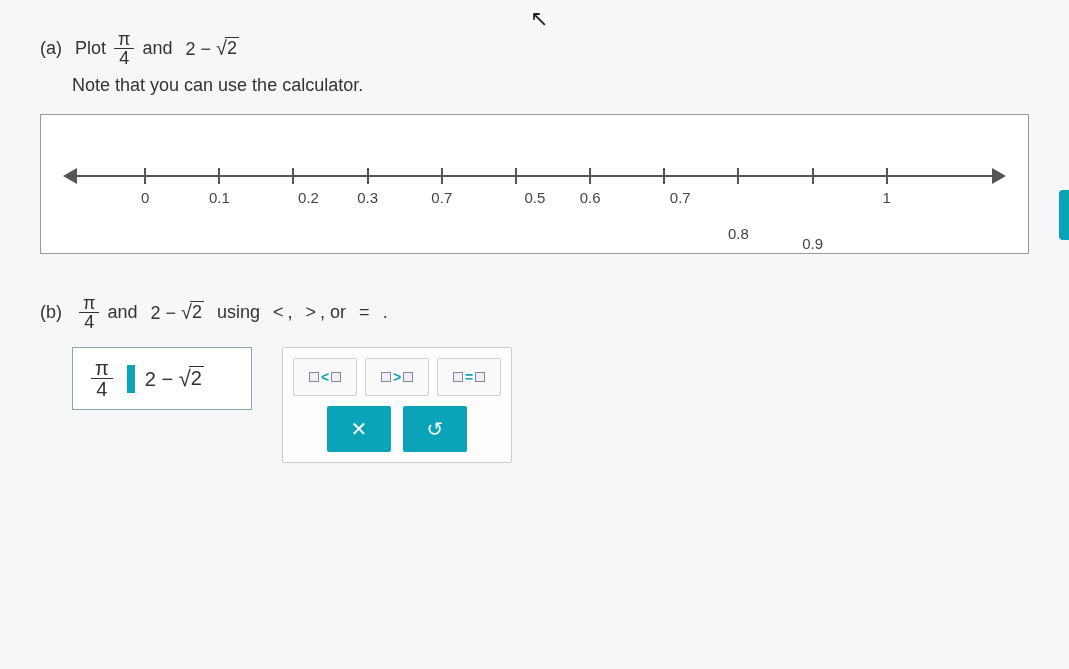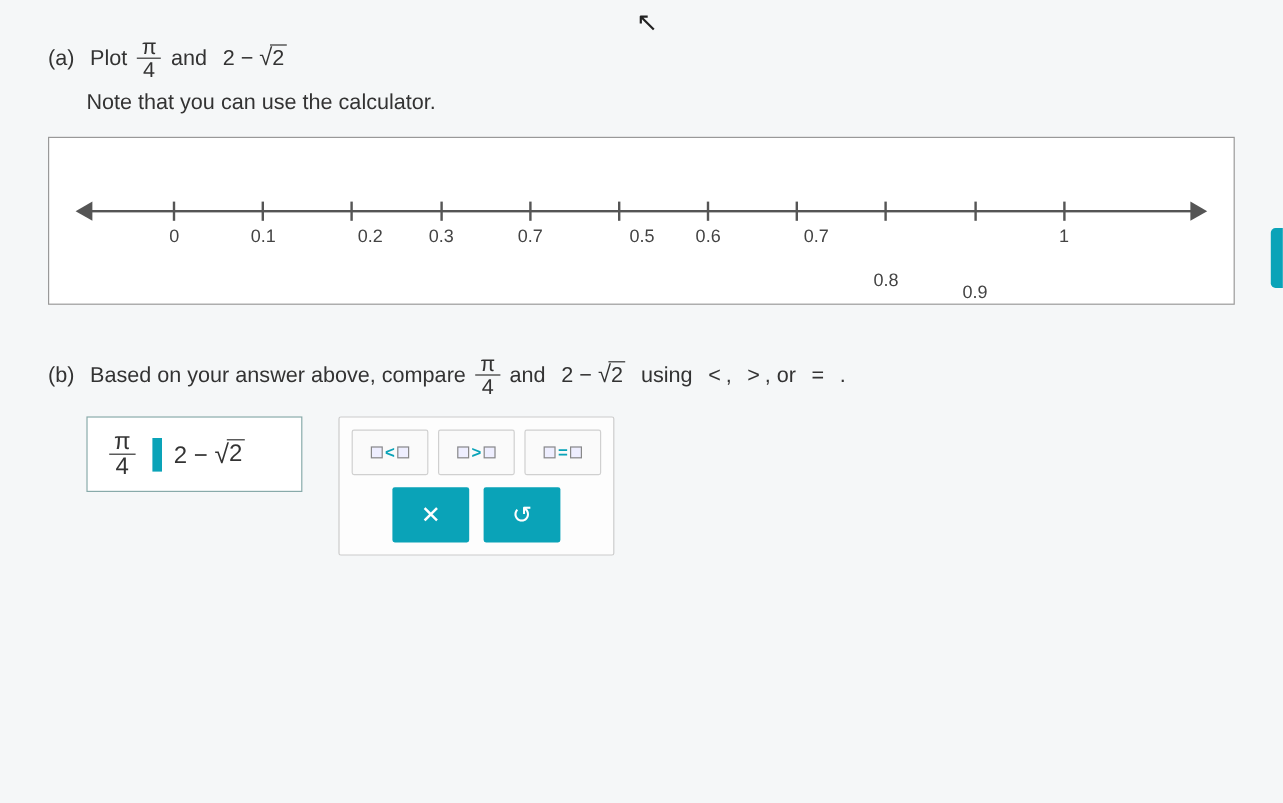--- a/index.html
+++ b/index.html
@@ -187,21 +187,20 @@
         <div class="tick" style="left: 80%;"></div>
         <div class="tick-label" style="left: 80%; margin-top: 46px;">0.9</div>
         <div class="tick" style="left: 88%;"></div>
         <div class="tick-label" style="left: 88%;">1</div>
       </div>
   </div>
 </div>
 
 <div class="part-b question-row">
   <span>(b)</span>&nbsp;
-  <span>Based on your answer above, compare</span>
   <span class="frac">
     <span class="num">π</span>
     <span class="den">4</span>
   </span>
   <span>and</span>&nbsp;
   <span>
     <span>2</span>
     <span>−</span>
     <span class="sqrt">
       <span class="sqrt-sign">√</span>

